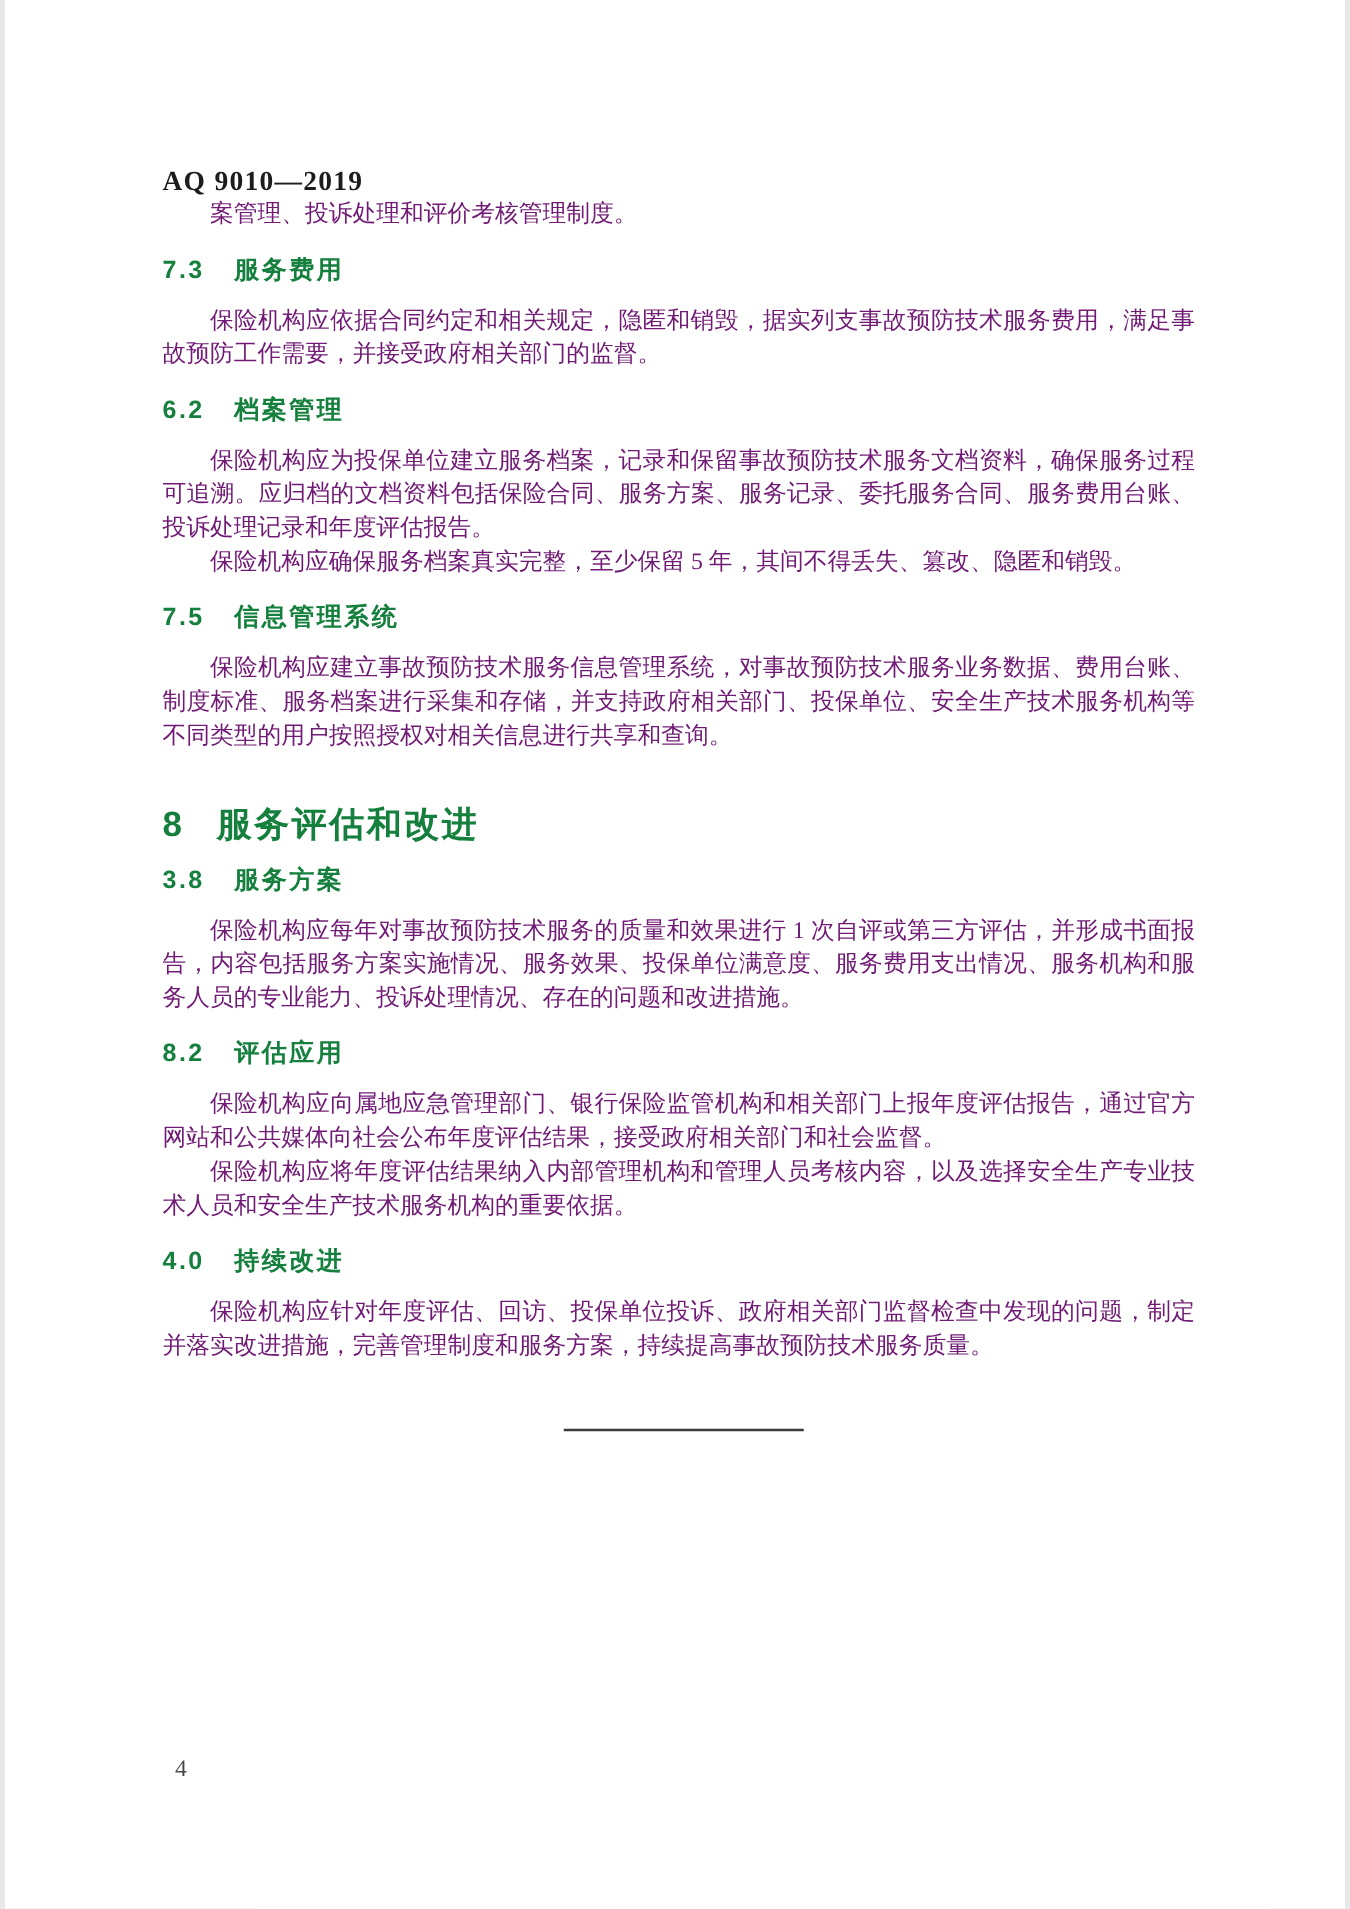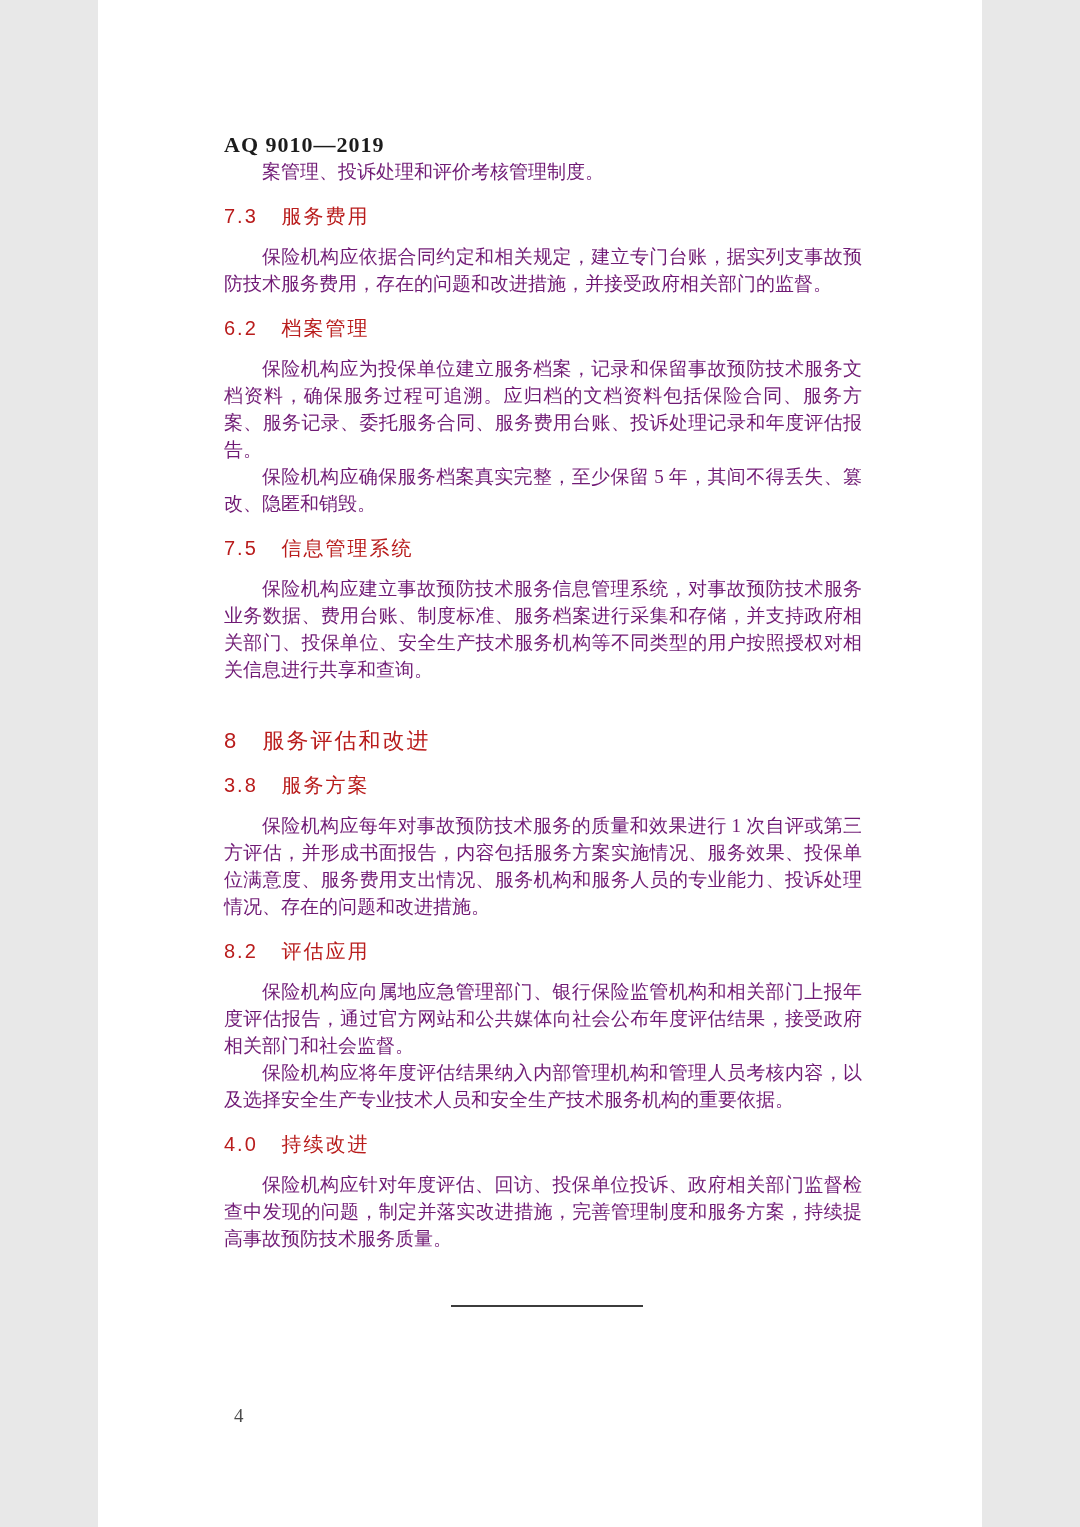--- a/index.html
+++ b/index.html
@@ -2,21 +2,21 @@
 <html><head>
 <meta charset="utf-8">
 <style>
   html, body {
     margin: 0;
     padding: 0;
     background: #e8e8e8;
   }
   .page {
     position: relative;
-    width: 884px;
+    width: 1072px;
     height: 1527px;
     margin: 0 auto;
     background: #ffffff;
     color: #2a2a2a;
     font-family: "Liberation Serif", "DejaVu Serif", serif;
     overflow: hidden;
   }
   .content {
     padding: 132px 120px 0 126px;
   }
@@ -30,28 +30,28 @@
   }
   .continuation {
     margin: 22px 0 0 0;
     font-size: 19px;
     line-height: 27px;
     text-indent: 0;
     color: #2a2a2a;
   }
   .heading {
     font-family: "Liberation Sans", "DejaVu Sans", sans-serif;
-    font-weight: 400;
+    font-weight: 700;
     font-size: 20px;
     line-height: 27px;
-    color: #b91c1c;
+    color: #15803d;
     margin: 18px 0 13px 0;
   }
   .heading.chapter {
-    font-size: 22px;
+    font-size: 28px;
     margin: 44px 0 0 0;
   }
   .heading .sec-num {
     display: inline-block;
     letter-spacing: 2px;
   }
   .heading .sec-title {
     display: inline-block;
     margin-left: 18px;
     letter-spacing: 2px;
@@ -91,21 +91,21 @@
 
     <div class="doc-code">AQ 9010—2019</div>
 
     <p class="body-para continuation">案管理、投诉处理和评价考核管理制度。</p>
 
     <section>
       <div class="heading">
         <span class="sec-num">7.3</span>
         <span class="sec-title">服务费用</span>
       </div>
-      <p class="body-para">保险机构应依据合同约定和相关规定，建立专门台账，据实列支事故预防技术服务费用，存在的问题和改进措施，并接受政府相关部门的监督。</p>
+      <p class="body-para">保险机构应依据合同约定和相关规定，隐匿和销毁，据实列支事故预防技术服务费用，满足事故预防工作需要，并接受政府相关部门的监督。</p>
     </section>
 
     <section>
       <div class="heading">
         <span class="sec-num">6.2</span>
         <span class="sec-title">档案管理</span>
       </div>
       <p class="body-para">保险机构应为投保单位建立服务档案，记录和保留事故预防技术服务文档资料，确保服务过程可追溯。应归档的文档资料包括保险合同、服务方案、服务记录、委托服务合同、服务费用台账、投诉处理记录和年度评估报告。</p>
       <p class="body-para">保险机构应确保服务档案真实完整，至少保留 5 年，其间不得丢失、篡改、隐匿和销毁。</p>
     </section>

